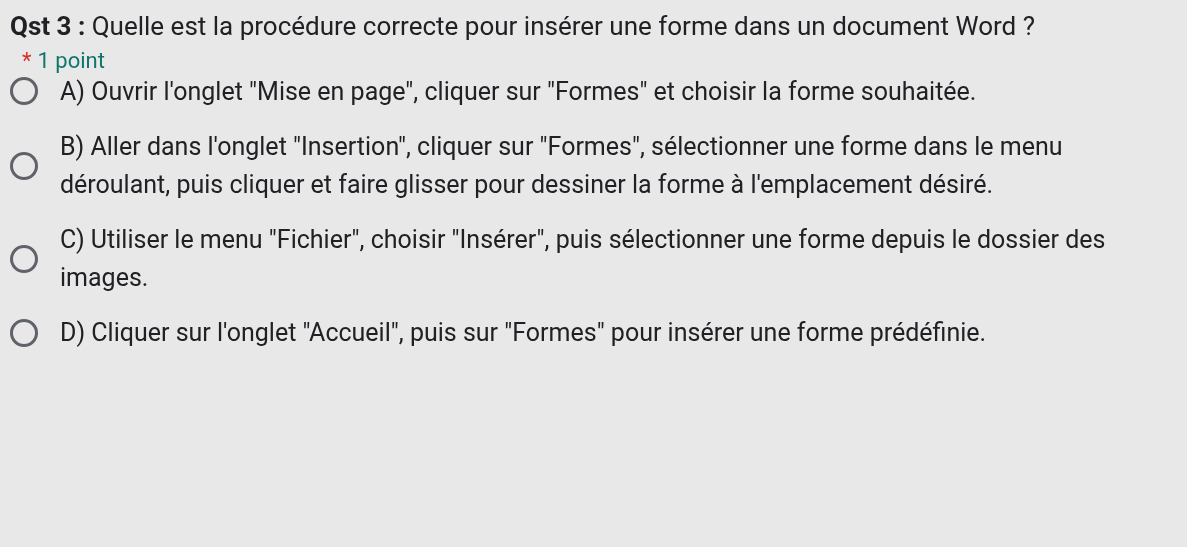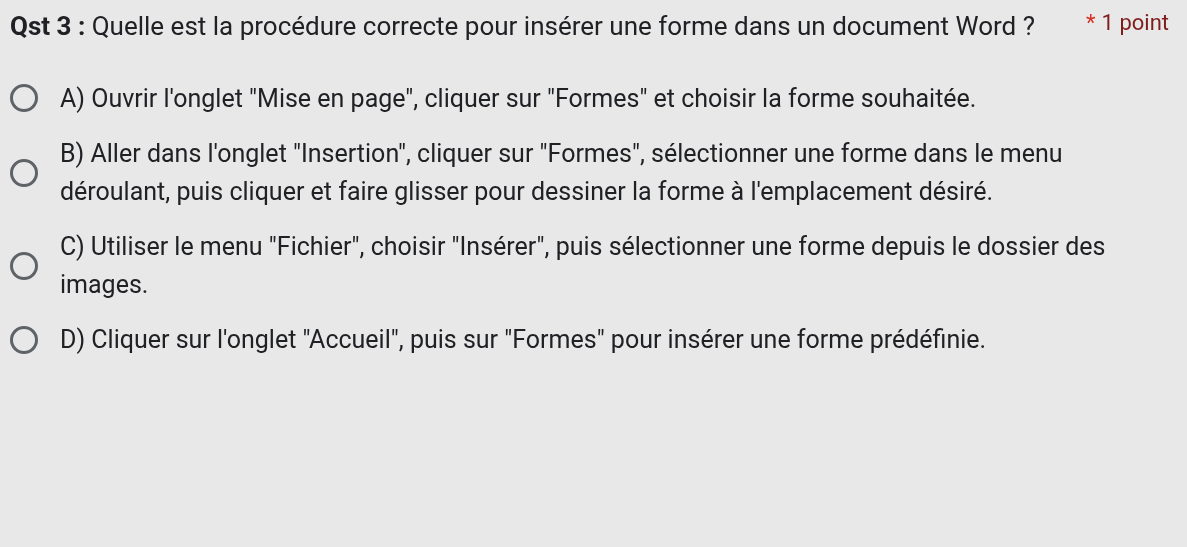--- a/index.html
+++ b/index.html
@@ -9,21 +9,21 @@
     width: 1187px;
     height: 547px;
     overflow: hidden;
     color: #202124;
     padding: 8px 18px 8px 10px;
   }
   .header {
     display: flex;
     align-items: flex-start;
     justify-content: space-between;
-    margin-bottom: 34px;
+    flex-direction: column;
   }
   .question-title {
     font-size: 26px;
     line-height: 1.45;
     font-weight: 400;
     flex: 1;
   }
   .question-title .qnum {
     font-weight: 700;
   }
@@ -33,21 +33,21 @@
     gap: 6px;
     white-space: nowrap;
     padding-top: 2px;
     padding-left: 12px;
   }
   .req-asterisk {
     color: #d93025;
     font-size: 22px;
   }
   .points-label {
-    color: #7f1d1d;
+    color: #0f766e;
     font-size: 22px;
   }
   .options {
     display: flex;
     flex-direction: column;
     gap: 18px;
   }
   .option-row {
     display: flex;
     align-items: center;

